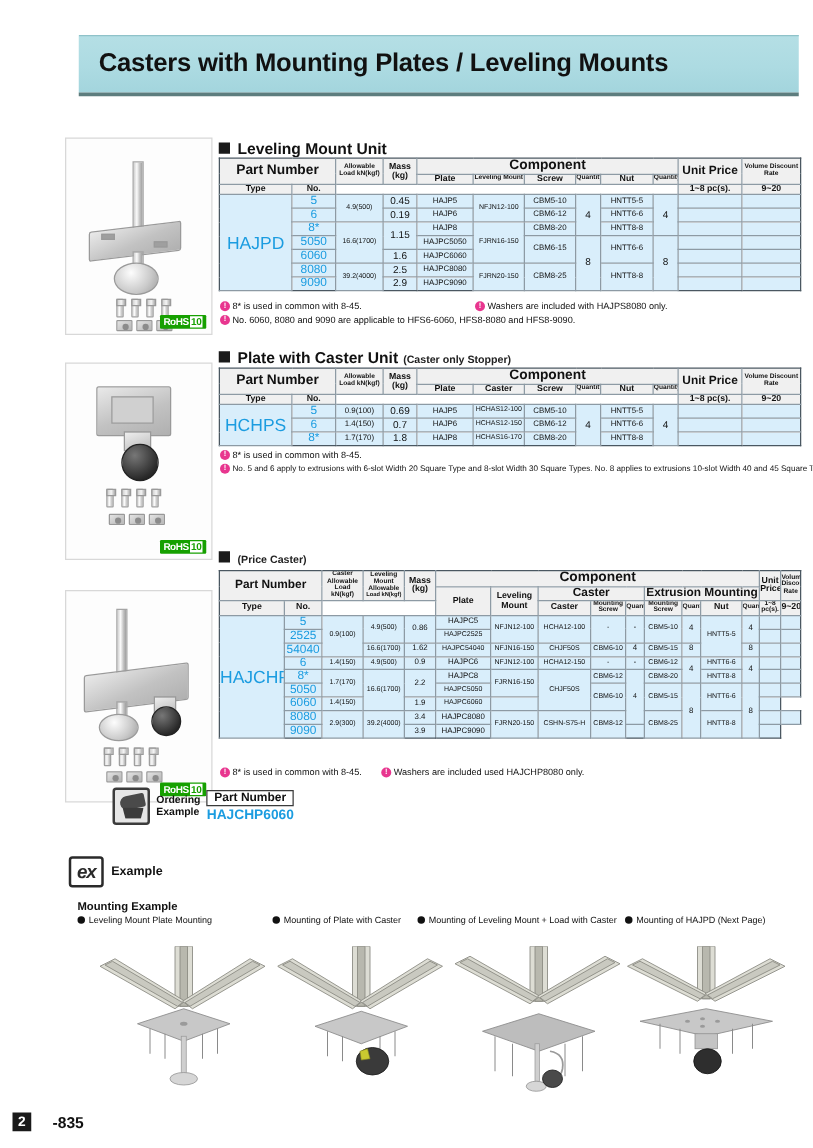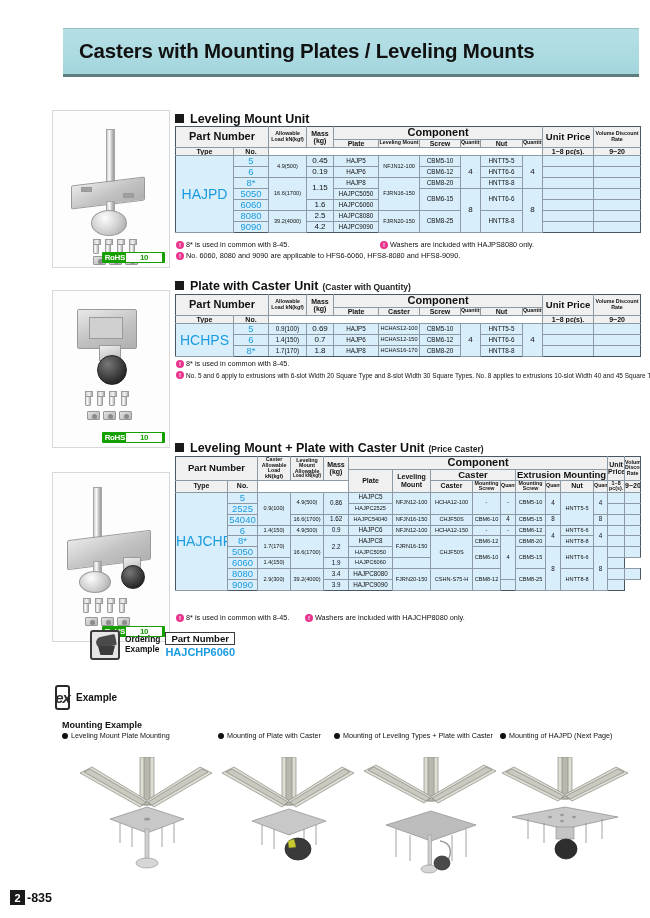--- a/index.html
+++ b/index.html
@@ -37,21 +37,21 @@
   .photo-box.p1 { height:158px; }
   .photo-box.p2 { height:158px; margin-top:22px; }
   .photo-box.p3 { height:170px; margin-top:24px; }
   .rohs {
     position:absolute; right:4px; bottom:4px;
     background:#16a000; color:#fff;
     font-size:8px; font-weight:bold; letter-spacing:-0.4px;
     padding:1px 3px; border-radius:1px;
     font-family:"Liberation Sans", sans-serif;
   }
-  .rohs span.num { background:#fff; color:#16a000; padding:0 14px; margin-left:1px; }
+  .rohs span.num { background:#fff; color:#16a000; padding:0 1px; margin-left:1px; }
 
   
   .art { position:absolute; left:0; top:0; width:100%; height:100%; }
   .plate-iso {
     position:absolute; background:linear-gradient(160deg,#e9e9e9,#c2c2c2 55%,#b0b0b0);
     border:1px solid #9a9a9a;
   }
   .post {
     position:absolute; width:9px;
     background:linear-gradient(90deg,#cfcfcf,#fafafa 35%,#c0c0c0 70%,#9d9d9d);
@@ -168,40 +168,40 @@
   }
   .order-label { font-size:8.4px; font-weight:bold; line-height:1.15; color:#111; }
   .pn-box {
     border:1.2px solid #3b3b3b; padding:0px 5px;
     font-size:9.6px; font-weight:bold; color:#111; background:#fff;
   }
   .pn-value { font-size:11px; font-weight:bold; color:#1b9ce0; margin-top:1px; }
 
   .ex-wrap { position:absolute; left:55px; top:685px; display:flex; align-items:center; gap:6px; }
   .ex-icon {
-    width:15px; height:25px; border:2.4px solid #2a2a2a; border-radius:3px;
+    width:28px; height:25px; border:2.4px solid #2a2a2a; border-radius:3px;
     background:#fff; color:#2a2a2a; font-size:15px; font-weight:bold;
     display:flex; align-items:center; justify-content:center; font-style:italic;
     letter-spacing:-1px; flex:none;
   }
   .ex-label { font-size:10px; font-weight:bold; color:#111; }
 
   
   .mount-title { position:absolute; left:62px; top:720px; font-size:9px; font-weight:bold; color:#111; }
   .mount-item { position:absolute; font-size:7.2px; color:#111; white-space:nowrap; display:flex; align-items:center; gap:3px;}
   .mount-item .dot { width:6px; height:6px; border-radius:50%; background:#111; display:inline-block; flex:none; }
   .mount-fig { position:absolute; top:757px; width:145px; height:120px; }
 
   
   .footer { position:absolute; left:10px; bottom:13px; display:flex; align-items:center; }
   .footer .chap {
     background:#1a1a1a; color:#fff; font-size:11px; font-weight:bold;
     width:15px; height:15px; display:flex; align-items:center; justify-content:center;
   }
-  .footer .pg { font-size:12.5px; font-weight:bold; color:#111; margin-left:2px;text-align:right; }
+  .footer .pg { font-size:12.5px; font-weight:bold; color:#111; margin-left:17px;text-align:right; }
 </style>
 </head>
 <body>
 
 <div class="banner">
   <h1>Casters with Mounting Plates / Leveling Mounts</h1>
 </div>
 
 <div class="photo-col">
 
@@ -370,21 +370,21 @@
       <td class="cell-md">2.5</td>
       <td class="cell-sm">HAJPC8080</td>
       <td class="cell-xs" rowspan="2">FJRN20-150</td>
       <td class="cell-sm" rowspan="2">CBM8-25</td>
       <td class="cell-sm" rowspan="2">HNTT8-8</td>
       <td class="blank"></td>
       <td class="blank outer-right"></td>
     </tr>
     <tr>
       <td class="pn-no outer-bot">9090</td>
-      <td class="cell-md outer-bot">4.2</td>
+      <td class="cell-md outer-bot">2.9</td>
       <td class="cell-sm outer-bot">HAJPC9090</td>
       <td class="blank outer-bot"></td>
       <td class="blank outer-bot outer-right"></td>
     </tr>
   </tbody>
 </table>
 
 <div class="note" style="left:176px; top:240px;">
   <span class="bullet">!</span>
   <span>8* is used in common with 8-45.</span>
@@ -394,21 +394,21 @@
   <span>Washers are included with HAJPS8080 only.</span>
 </div>
 <div class="note" style="left:176px; top:251px;">
   <span class="bullet">!</span>
   <span>No. 6060, 8080 and 9090 are applicable to HFS6-6060, HFS8-8080 and HFS8-9090.</span>
 </div>
 
 <div class="sec-title" style="left:175px; top:279px;">
   <span class="mark"></span>
   <span>Plate with Caster Unit</span>
-  <span class="sub">(Caster with Quantity)</span>
+  <span class="sub">(Caster only Stopper)</span>
 </div>
 
 <table class="spec" id="t2" style="left:175px; top:294px; width:465px;">
   <colgroup>
     <col style="width:58px">
       <col style="width:35px">
       <col style="width:38px">
       <col style="width:27px">
     <col style="width:45px">
       <col style="width:41px">
@@ -494,21 +494,20 @@
   <span class="bullet">!</span>
   <span>8* is used in common with 8-45.</span>
 </div>
 <div class="note" style="left:176px; top:371px; font-size:6.5px;">
   <span class="bullet">!</span>
   <span>No. 5 and 6 apply to extrusions with 6-slot Width 20 Square Type and 8-slot Width 30 Square Types. No. 8 applies to extrusions 10-slot Width 40 and 45 Square Type.</span>
 </div>
 
 <div class="sec-title" style="left:175px; top:441px;">
   <span class="mark"></span>
-  <span>Leveling Mount + Plate with Caster Unit</span>
   <span class="sub">(Price Caster)</span>
 </div>
 
 <table class="spec" id="t3" style="left:175px; top:456px; width:465px;">
   <colgroup>
     <col style="width:52px">
       <col style="width:30px">
     <col style="width:33px">
       <col style="width:33px">
       <col style="width:25px">
@@ -701,21 +700,21 @@
     </tr>
   </tbody>
 </table>
 
 <div class="note" style="left:176px; top:613px;">
   <span class="bullet">!</span>
   <span>8* is used in common with 8-45.</span>
 </div>
 <div class="note" style="left:305px; top:613px;">
   <span class="bullet">!</span>
-  <span>Washers are included with HAJCHP8080 only.</span>
+  <span>Washers are included used HAJCHP8080 only.</span>
 </div>
 
 <div class="order-wrap">
   <div class="order-icon">
     <div class="hand"></div>
     <div class="cart"></div>
   </div>
   <div class="order-label">
     <div>Ordering</div>
     <div>Example</div>
@@ -736,21 +735,21 @@
 <div class="mount-item" style="left:62px; top:731px;">
   <span class="dot"></span>
   <span>Leveling Mount Plate Mounting</span>
 </div>
 <div class="mount-item" style="left:218px; top:731px;">
   <span class="dot"></span>
   <span>Mounting of Plate with Caster</span>
 </div>
 <div class="mount-item" style="left:334px; top:731px;">
   <span class="dot"></span>
-  <span>Mounting of Leveling Types + Plate with Caster</span>
+  <span>Mounting of Leveling Mount + Load with Caster</span>
 </div>
 <div class="mount-item" style="left:500px; top:731px;">
   <span class="dot"></span>
   <span>Mounting of HAJPD (Next Page)</span>
 </div>
 
 <div class="mount-fig" style="left:80px;">
   <svg width="145" height="120" viewBox="0 0 145 120">
     <g stroke="#8a8a82" stroke-width="0.7" fill="#ddddd4">
       <polygon points="60,0 74,0 74,48 60,48"></polygon>

